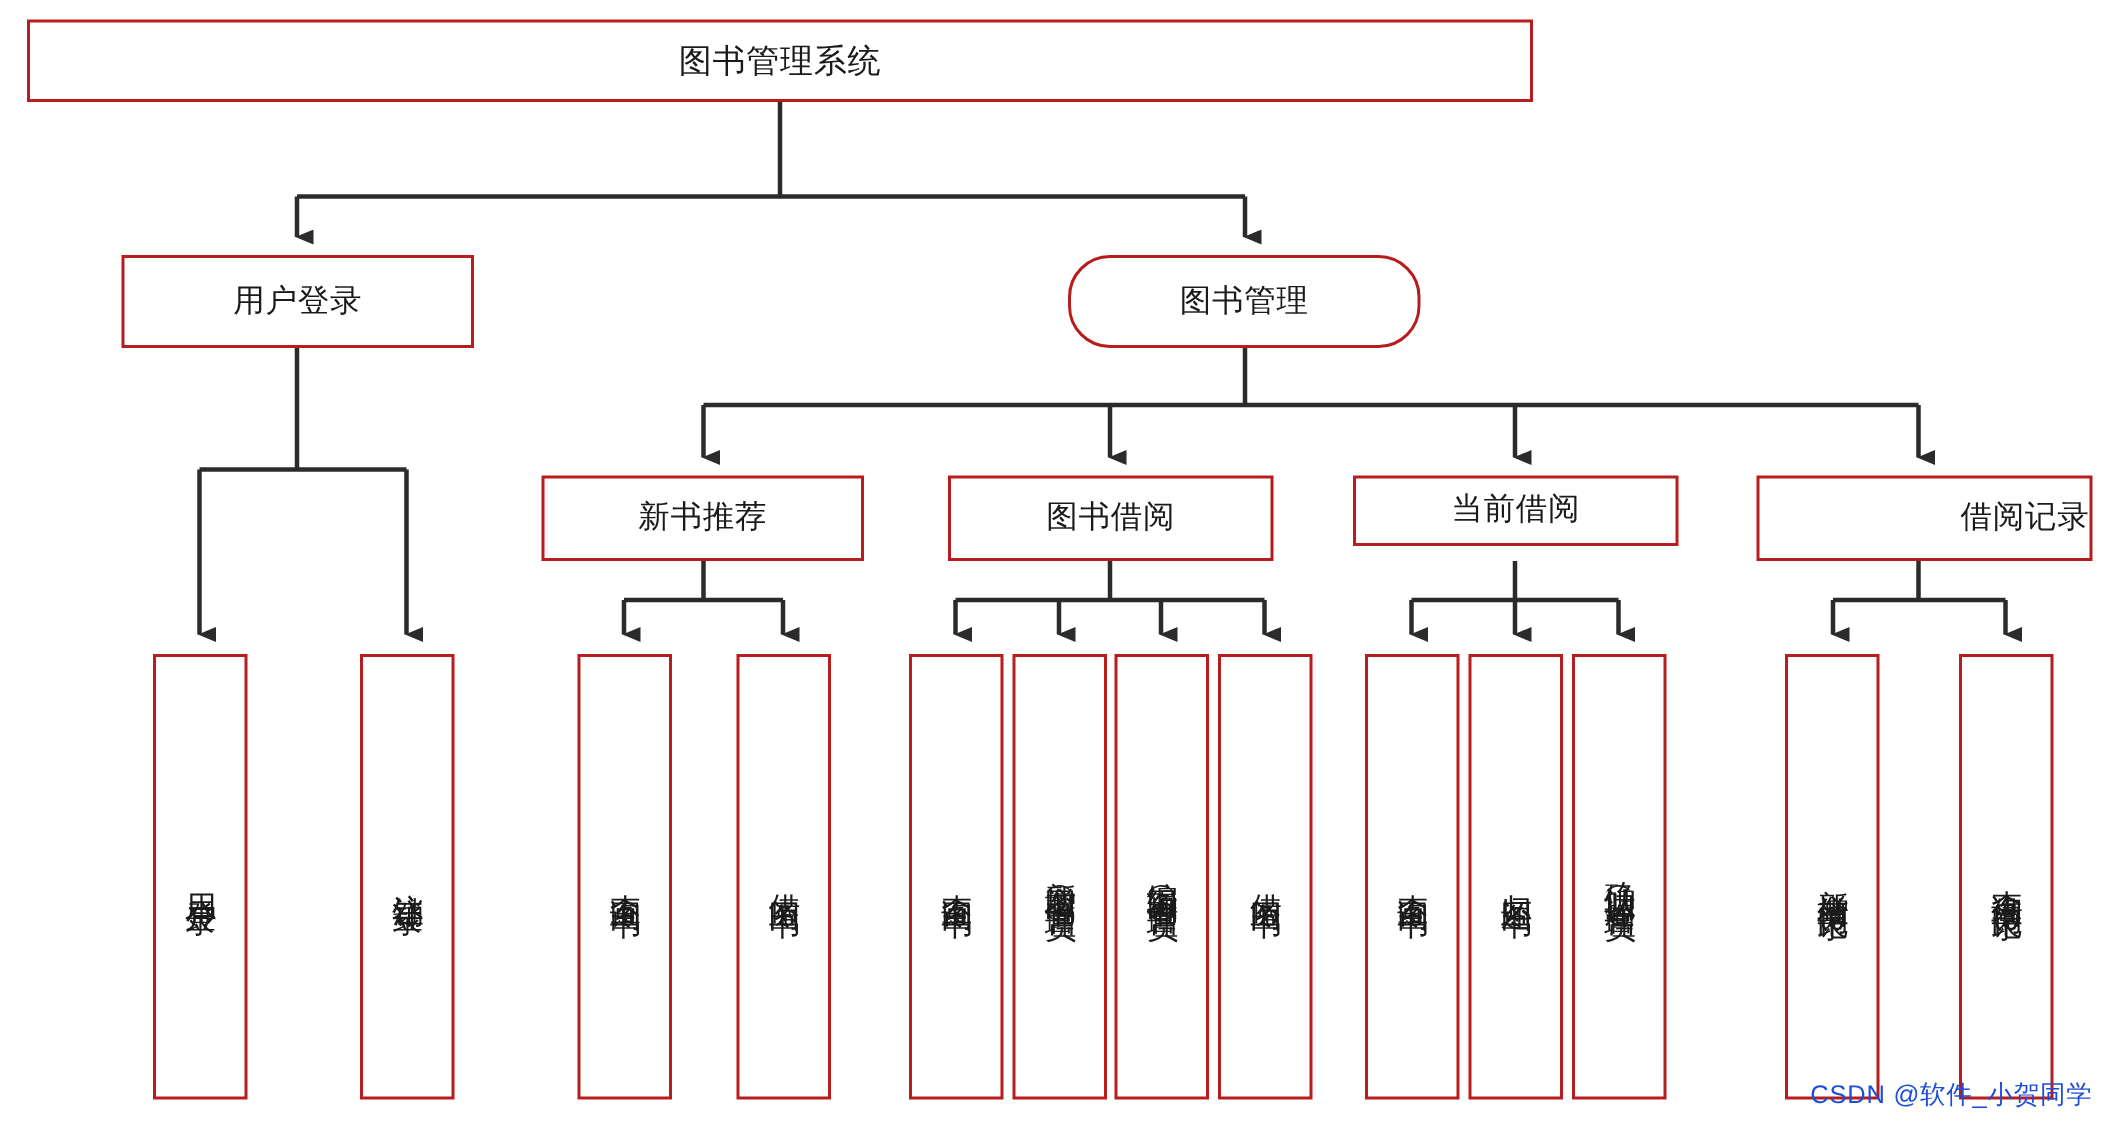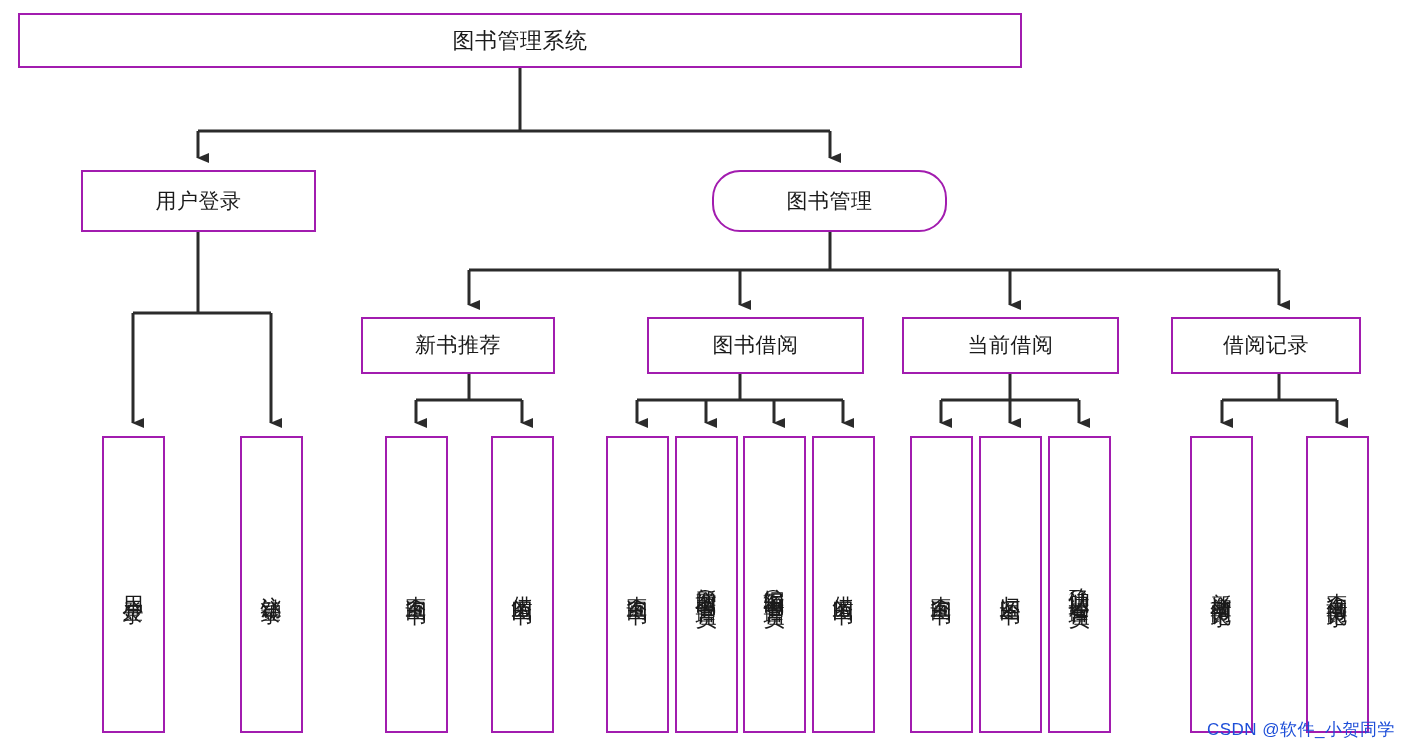--- a/index.html
+++ b/index.html
@@ -20,21 +20,21 @@
   #edges {
     position: absolute;
     left: 0;
     top: 0;
     width: 1405px;
     height: 747px;
   }
   .node {
     position: absolute;
     box-sizing: border-box;
-    border: 2px solid #a21caf;
+    border: 2px solid #b91c1c;
     background: #ffffff;
     display: flex;
     align-items: center;
     justify-content: center;
     color: #1a1a1a;
   }
   .node .label {
     display: block;
     text-align: center;
     line-height: 1.18;
@@ -131,30 +131,30 @@
     <span class="label">图书管理系统</span>
   </div>
 
   <div class="node horiz" style="left:81px; top:170px; width:235px; height:62px;">
     <span class="label">用户登录</span>
   </div>
   <div class="node horiz" style="left:712px; top:170px; width:235px; height:62px;border-radius:28px;">
     <span class="label">图书管理</span>
   </div>
 
-  <div class="node horiz" style="left:361px; top:317px; width:194px; height:57px;">
+  <div class="node horiz" style="left:361px; top:317px; width:215px; height:57px;">
     <span class="label">新书推荐</span>
   </div>
-  <div class="node horiz" style="left:632px; top:317px; width:217px; height:57px;margin-left:15px;">
+  <div class="node horiz" style="left:632px; top:317px; width:217px; height:57px;">
     <span class="label">图书借阅</span>
   </div>
-  <div class="node horiz" style="left:902px; top:317px; width:217px; height:57px;align-items:center;">
+  <div class="node horiz" style="left:902px; top:317px; width:217px; height:47px;align-items:center;">
     <span class="label">当前借阅</span>
   </div>
-  <div class="node horiz" style="left:1171px; top:317px; width:190px; height:57px;">
+  <div class="node horiz" style="left:1171px; top:317px; width:224px; height:57px;justify-content:flex-end;">
     <span class="label">借阅记录</span>
   </div>
 
   <div class="node vert" style="left:102px; top:436px; width:63px; height:297px;">
     <span class="label">用户登录</span>
   </div>
   <div class="node vert" style="left:240px; top:436px; width:63px; height:297px;">
     <span class="label">注销登录</span>
   </div>
 

